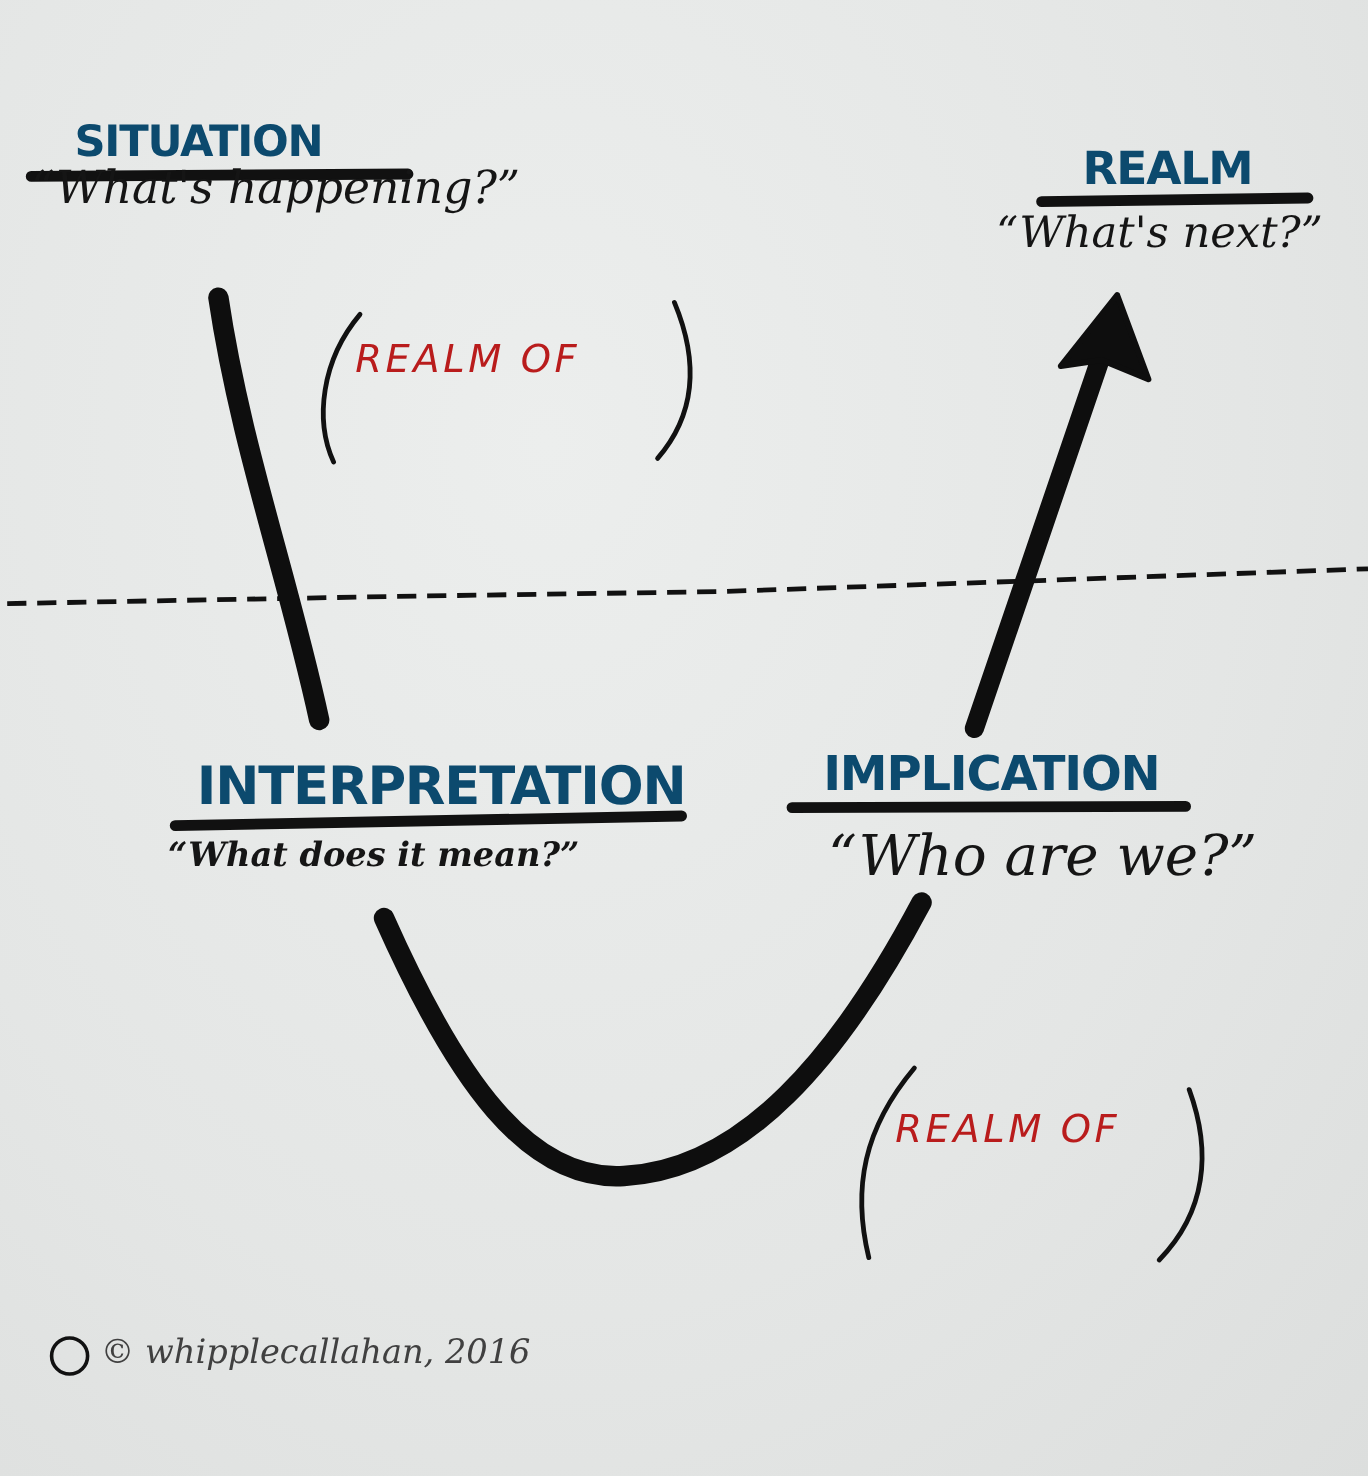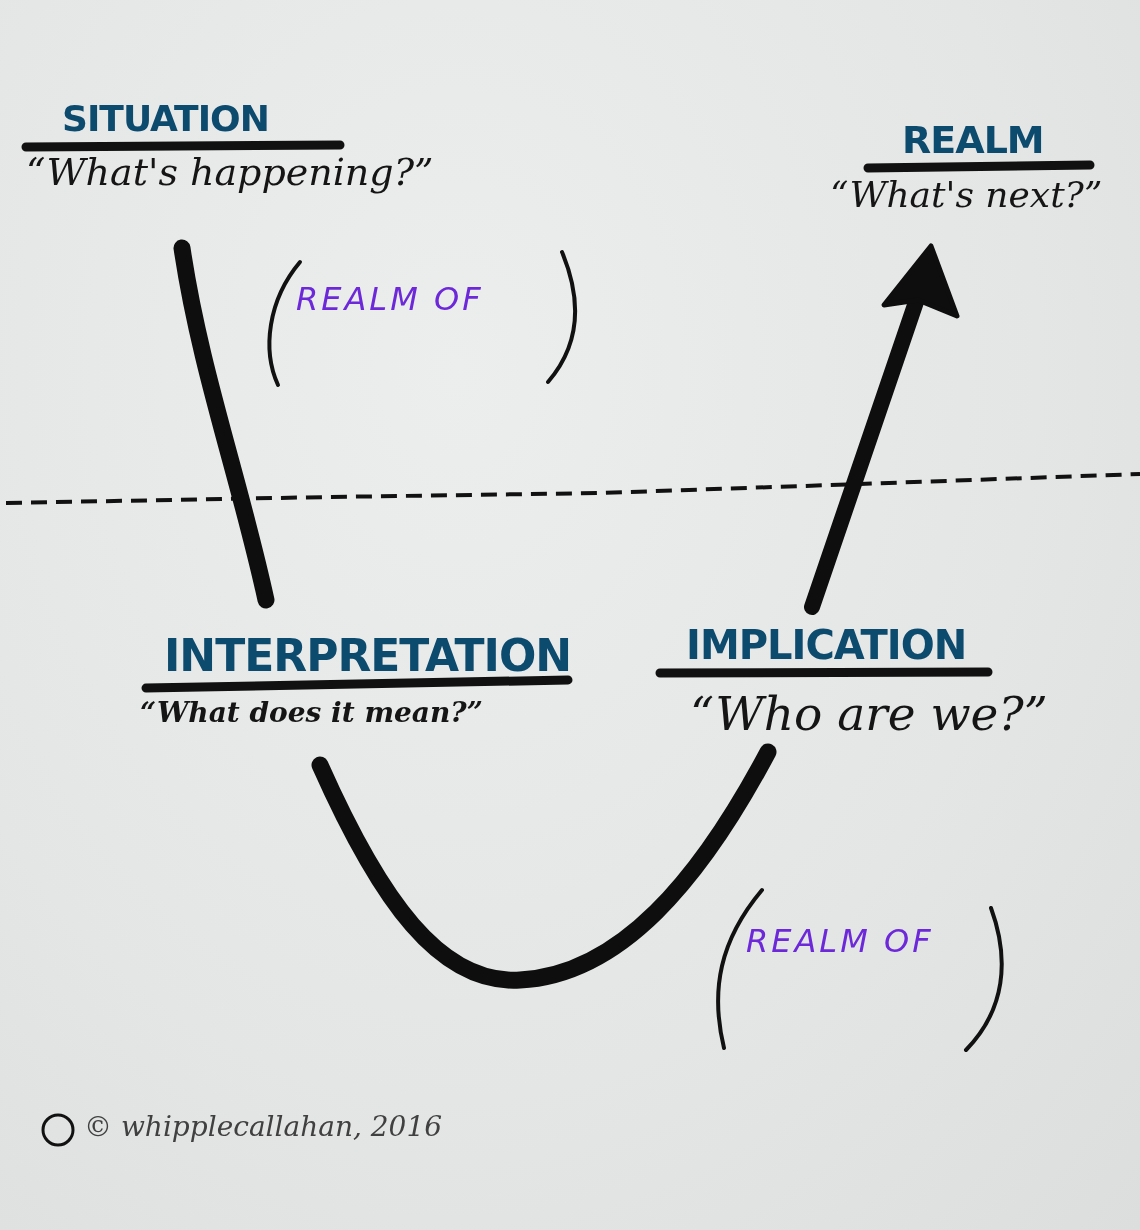--- a/index.html
+++ b/index.html
@@ -23,21 +23,21 @@
     color: #0c4a6e;
   }
   .quote {
     font-family: "DejaVu Serif", serif;
     font-style: italic;
     color: #151515;
   }
   .realm {
     font-family: "DejaVu Sans", sans-serif;
     font-style: oblique;
-    color: #6d28d9;
+    color: #b91c1c;
     letter-spacing: 3px;
     line-height: 1.35;
     text-align: center;
   }
   .credit {
     font-family: "DejaVu Serif", serif;
     font-style: italic;
     color: #404040;
     margin-left: 44px;
   }
@@ -66,21 +66,21 @@
   <path d="M 300 262 C 268 300, 262 350, 278 385" fill="none" stroke="#111" stroke-width="4" stroke-linecap="round"></path>
   <path d="M 562 252 C 582 300, 580 345, 548 382" fill="none" stroke="#111" stroke-width="4" stroke-linecap="round"></path>
 
   <path d="M 762 890 C 720 940, 710 990, 724 1048" fill="none" stroke="#111" stroke-width="4" stroke-linecap="round"></path>
   <path d="M 991 908 C 1010 960, 1005 1010, 966 1050" fill="none" stroke="#111" stroke-width="4" stroke-linecap="round"></path>
 
   <circle cx="58" cy="1130" r="15" fill="none" stroke="#111" stroke-width="3"></circle>
 </svg>
 
 <div class="label heading" style="left:62px; top:98px; font-size:36px;">SITUATION</div>
-<div class="label quote" style="left:26px; top:150px; font-size:38px;">“What's happening?”</div>
+<div class="label quote" style="left:26px; top:134px; font-size:38px;">“What's happening?”</div>
 
 <div class="label heading" style="left:902px; top:118px; font-size:38px;">REALM</div>
 <div class="label quote" style="left:830px; top:174px; font-size:36px;">“What's next?”</div>
 
 <div class="label realm" style="left:296px; top:278px; font-size:32px;">
   <div>REALM OF</div>
 </div>
 
 <div class="label heading" style="left:164px; top:630px; font-size:44px;">INTERPRETATION</div>
 <div class="label quote" style="left:140px; top:696px; font-size:28px;font-weight:bold;">“What does it mean?”</div>

